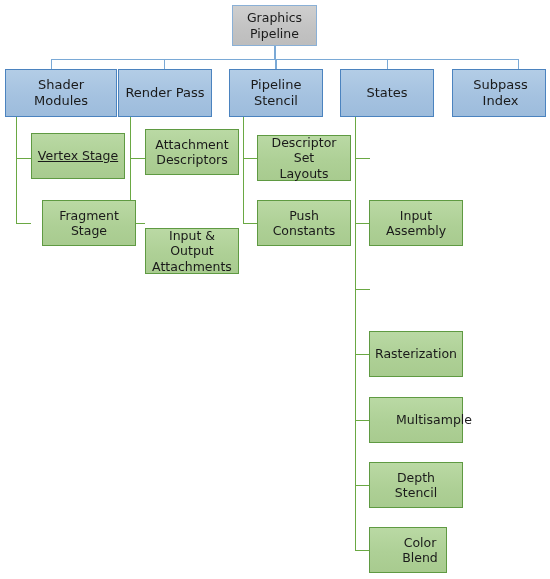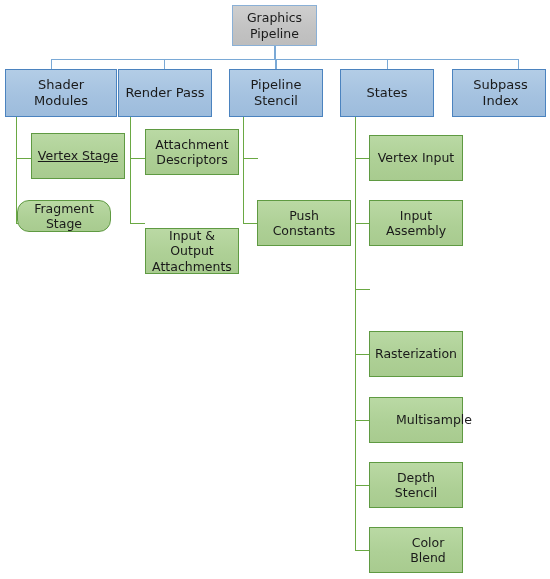--- a/index.html
+++ b/index.html
@@ -94,29 +94,30 @@
   <div class="node node-root" style="left:232px; top:5px; width:85px; height:41px;">Graphics
 Pipeline</div>
 
   <div class="node node-blue" style="left:5px; top:69px; width:112px; height:48px;">Shader Modules</div>
   <div class="node node-blue" style="left:118px; top:69px; width:94px; height:48px;">Render Pass</div>
   <div class="node node-blue" style="left:229px; top:69px; width:94px; height:48px;">Pipeline Stencil</div>
   <div class="node node-blue" style="left:340px; top:69px; width:94px; height:48px;">States</div>
   <div class="node node-blue" style="left:452px; top:69px; width:94px; height:48px;padding-left:7px;">Subpass Index</div>
 
   <div class="node node-green" style="left:31px; top:133px; width:94px; height:46px;text-decoration:underline;">Vertex  Stage</div>
-  <div class="node node-green" style="left:17px; top:200px; width:94px; height:32px;border-radius:12px;">Fragment Stage</div>
+  <div class="node node-green" style="left:42px; top:200px; width:94px; height:46px;">Fragment Stage</div>
 
   <div class="node node-green" style="left:145px; top:129px; width:94px; height:46px;">Attachment
 Descriptors</div>
   <div class="node node-green" style="left:145px; top:200px; width:94px; height:46px;margin-top:28px;">Input &amp; Output
 Attachments</div>
 
+  <div class="node node-green" style="left:257px; top:135px; width:94px; height:46px;">Descriptor Set
+Layouts</div>
   <div class="node node-green" style="left:257px; top:200px; width:94px; height:46px;">Push Constants</div>
 
-  <div class="node node-green" style="left:369px; top:135px; width:94px; height:46px;">Vertex  Input</div>
   <div class="node node-green" style="left:369px; top:200px; width:94px; height:46px;">Input Assembly</div>
   <div class="node node-green" style="left:369px; top:331px; width:94px; height:46px;text-align:center;">Rasterization</div>
   <div class="node node-green" style="left:369px; top:397px; width:94px; height:46px;padding-left:40px;">Multisample</div>
   <div class="node node-green" style="left:369px; top:462px; width:94px; height:46px;">Depth Stencil</div>
-  <div class="node node-green" style="left:369px; top:527px; width:94px; height:46px;padding-left:28px;">Color Blend</div>
+  <div class="node node-green" style="left:369px; top:527px; width:78px; height:46px;padding-left:28px;">Color Blend</div>
 
 </div>
 
 </body></html>

